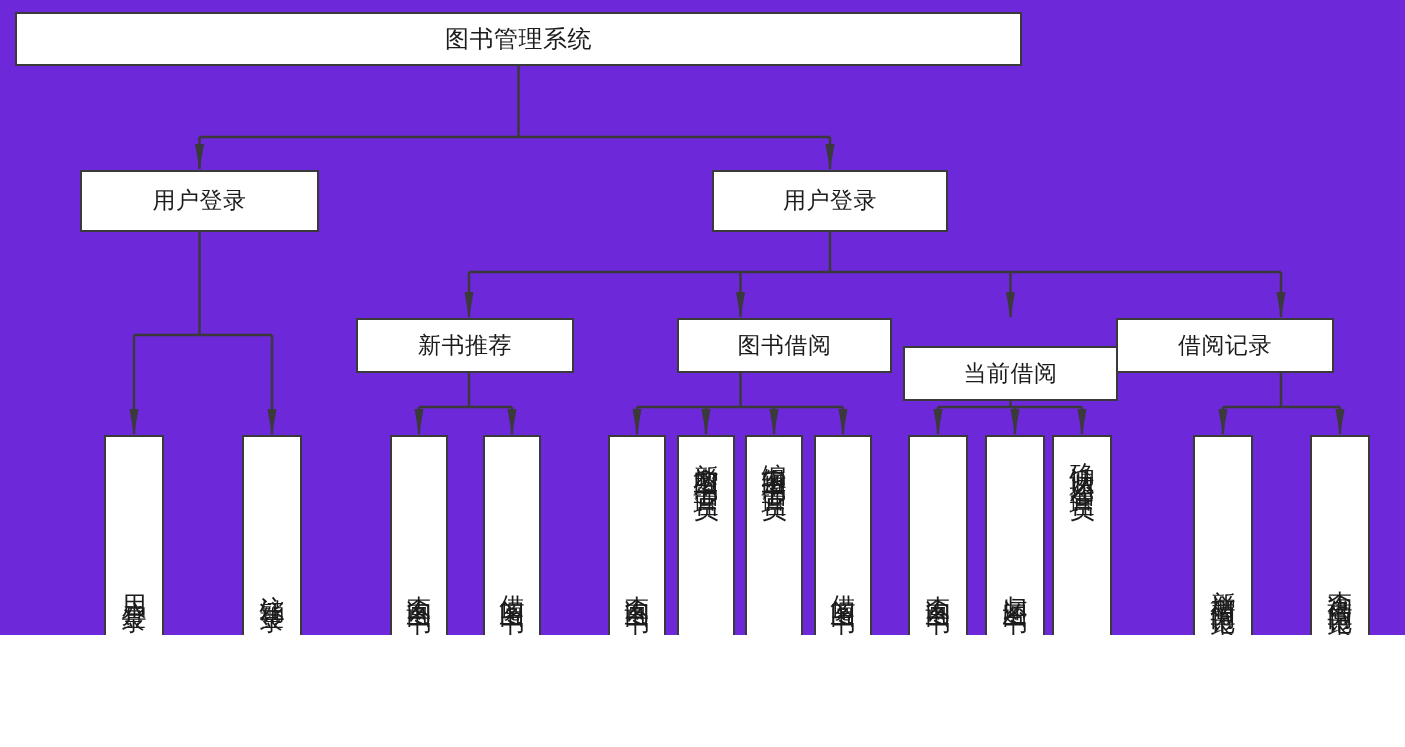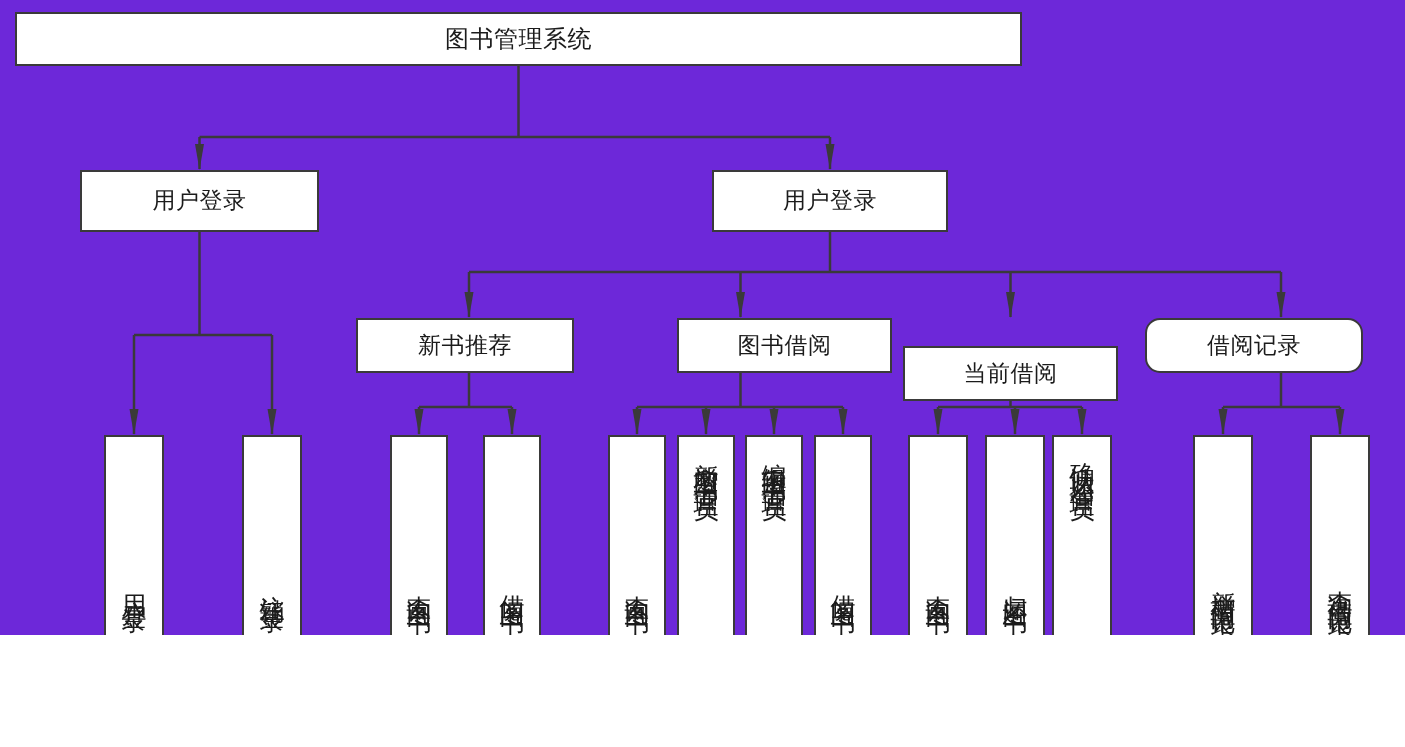--- a/index.html
+++ b/index.html
@@ -149,21 +149,21 @@
       </div>
       <div class="node h" style="left: 356px; top: 318px; width: 218px; height: 55px; border-color: rgb(58, 58, 58); color: rgb(27, 27, 27);">
         <span class="label">新书推荐</span>
       </div>
       <div class="node h" style="left: 633px; top: 318px; width: 215px; height: 55px; border-color: rgb(58, 58, 58); color: rgb(27, 27, 27); margin-left: 44px;">
         <span class="label">图书借阅</span>
       </div>
       <div class="node h" style="left: 903px; top: 318px; width: 215px; height: 55px; border-color: rgb(58, 58, 58); color: rgb(27, 27, 27); margin-top: 28px;">
         <span class="label">当前借阅</span>
       </div>
-      <div class="node h" style="left: 1145px; top: 318px; width: 218px; height: 55px; border-color: rgb(58, 58, 58); color: rgb(27, 27, 27); border-radius: 15px;">
+      <div class="node h" style="left: 1116px; top: 318px; width: 218px; height: 55px; border-color: rgb(58, 58, 58); color: rgb(27, 27, 27);">
         <span class="label">借阅记录</span>
       </div>
       <div class="node v" style="left: 104px; top: 435px; width: 60px; height: 300px; border-color: rgb(58, 58, 58); color: rgb(27, 27, 27);">
         <span class="label">用户登录</span>
       </div>
       <div class="node v" style="left: 242px; top: 435px; width: 60px; height: 300px; border-color: rgb(58, 58, 58); color: rgb(27, 27, 27);">
         <span class="label">注销登录</span>
       </div>
       <div class="node v" style="left: 390px; top: 435px; width: 58px; height: 300px; border-color: rgb(58, 58, 58); color: rgb(27, 27, 27);">
         <span class="label">查询图书</span>

